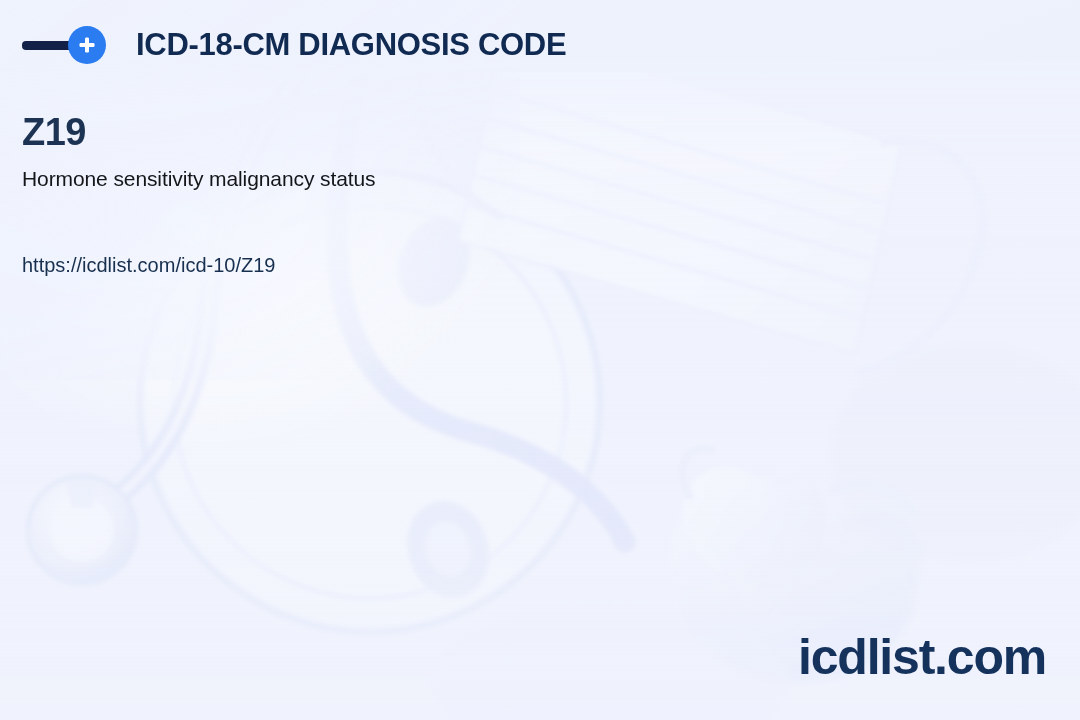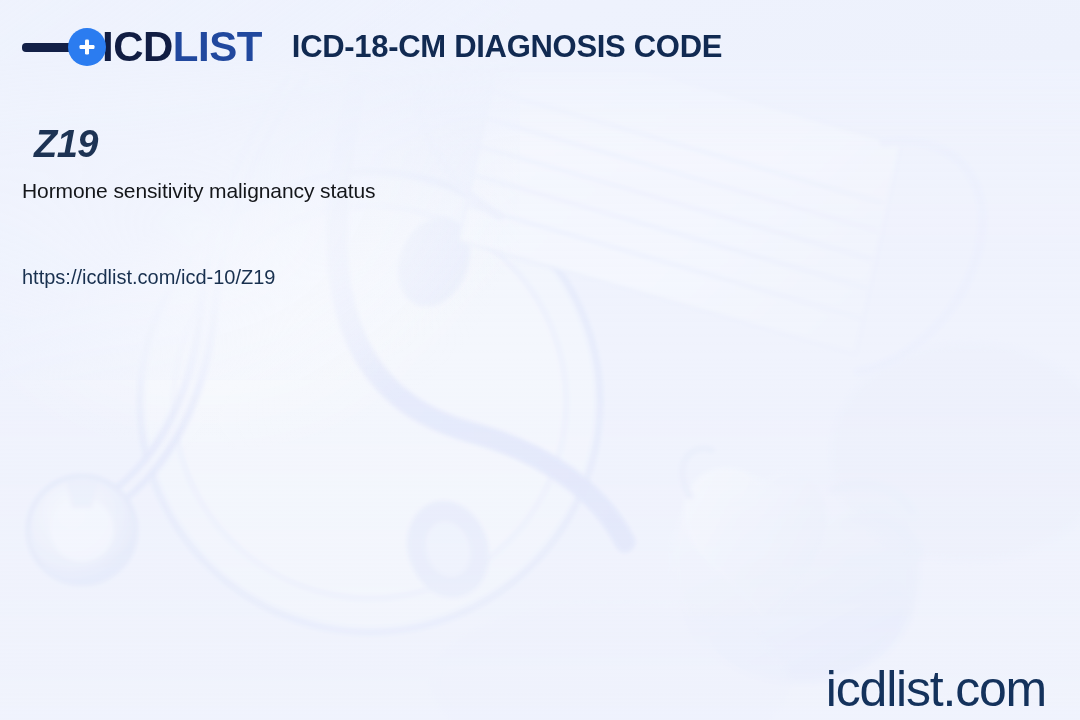--- a/index.html
+++ b/index.html
@@ -115,22 +115,21 @@
     left: 22px;
     top: 113px;
     z-index: 5;
   }
   .code {
     font-size: 38px;
     font-weight: bold;
     color: #1d3354;
     line-height: 1.05;
     letter-spacing: -0.5px;
-    margin: 12px;
-    font-style: italic;
+    margin: 0;
   }
   .description {
     font-size: 21px;
     font-weight: normal;
     color: #14161a;
     margin: 13px 0 0 0;
     line-height: 1.2;
     letter-spacing: -0.1px;
   }
   .billable {
@@ -146,23 +145,23 @@
     font-weight: normal;
     color: #18304f;
     margin: 62px 0 16px 0;
     line-height: 1.2;
   }
 
   
   .footer-brand {
     position: absolute;
     right: 34px;
-    bottom: 6px;
+    bottom: 38px;
     font-size: 50px;
-    font-weight: normal;
+    font-weight: bold;
     color: #14325c;
     letter-spacing: -1.2px;
     line-height: 1;
     z-index: 5;
     white-space: nowrap;
   }
 </style>
 </head>
 <body>
 
@@ -268,21 +267,20 @@
   <div class="header">
 
     <div class="brand-logo">
       <span class="logo-dash"></span>
       <span class="logo-plus">
         <svg width="22" height="22" viewBox="0 0 22 22" xmlns="http://www.w3.org/2000/svg">
           <rect x="9" y="3.5" width="4" height="15" rx="1.2" fill="#ffffff"></rect>
           <rect x="3.5" y="9" width="15" height="4" rx="1.2" fill="#ffffff"></rect>
         </svg>
       </span>
-      <span class="logo-word"><span class="w-icd">ICD</span><span class="w-list">LIST</span></span>
     </div>
 
     <div class="header-title">ICD-18-CM DIAGNOSIS CODE</div>
   </div>
 
   <div class="content">
     <h1 class="code">Z19</h1>
     <h2 class="description">Hormone sensitivity malignancy status</h2>
     <div class="url">https://icdlist.com/icd-10/Z19</div>
   </div>

